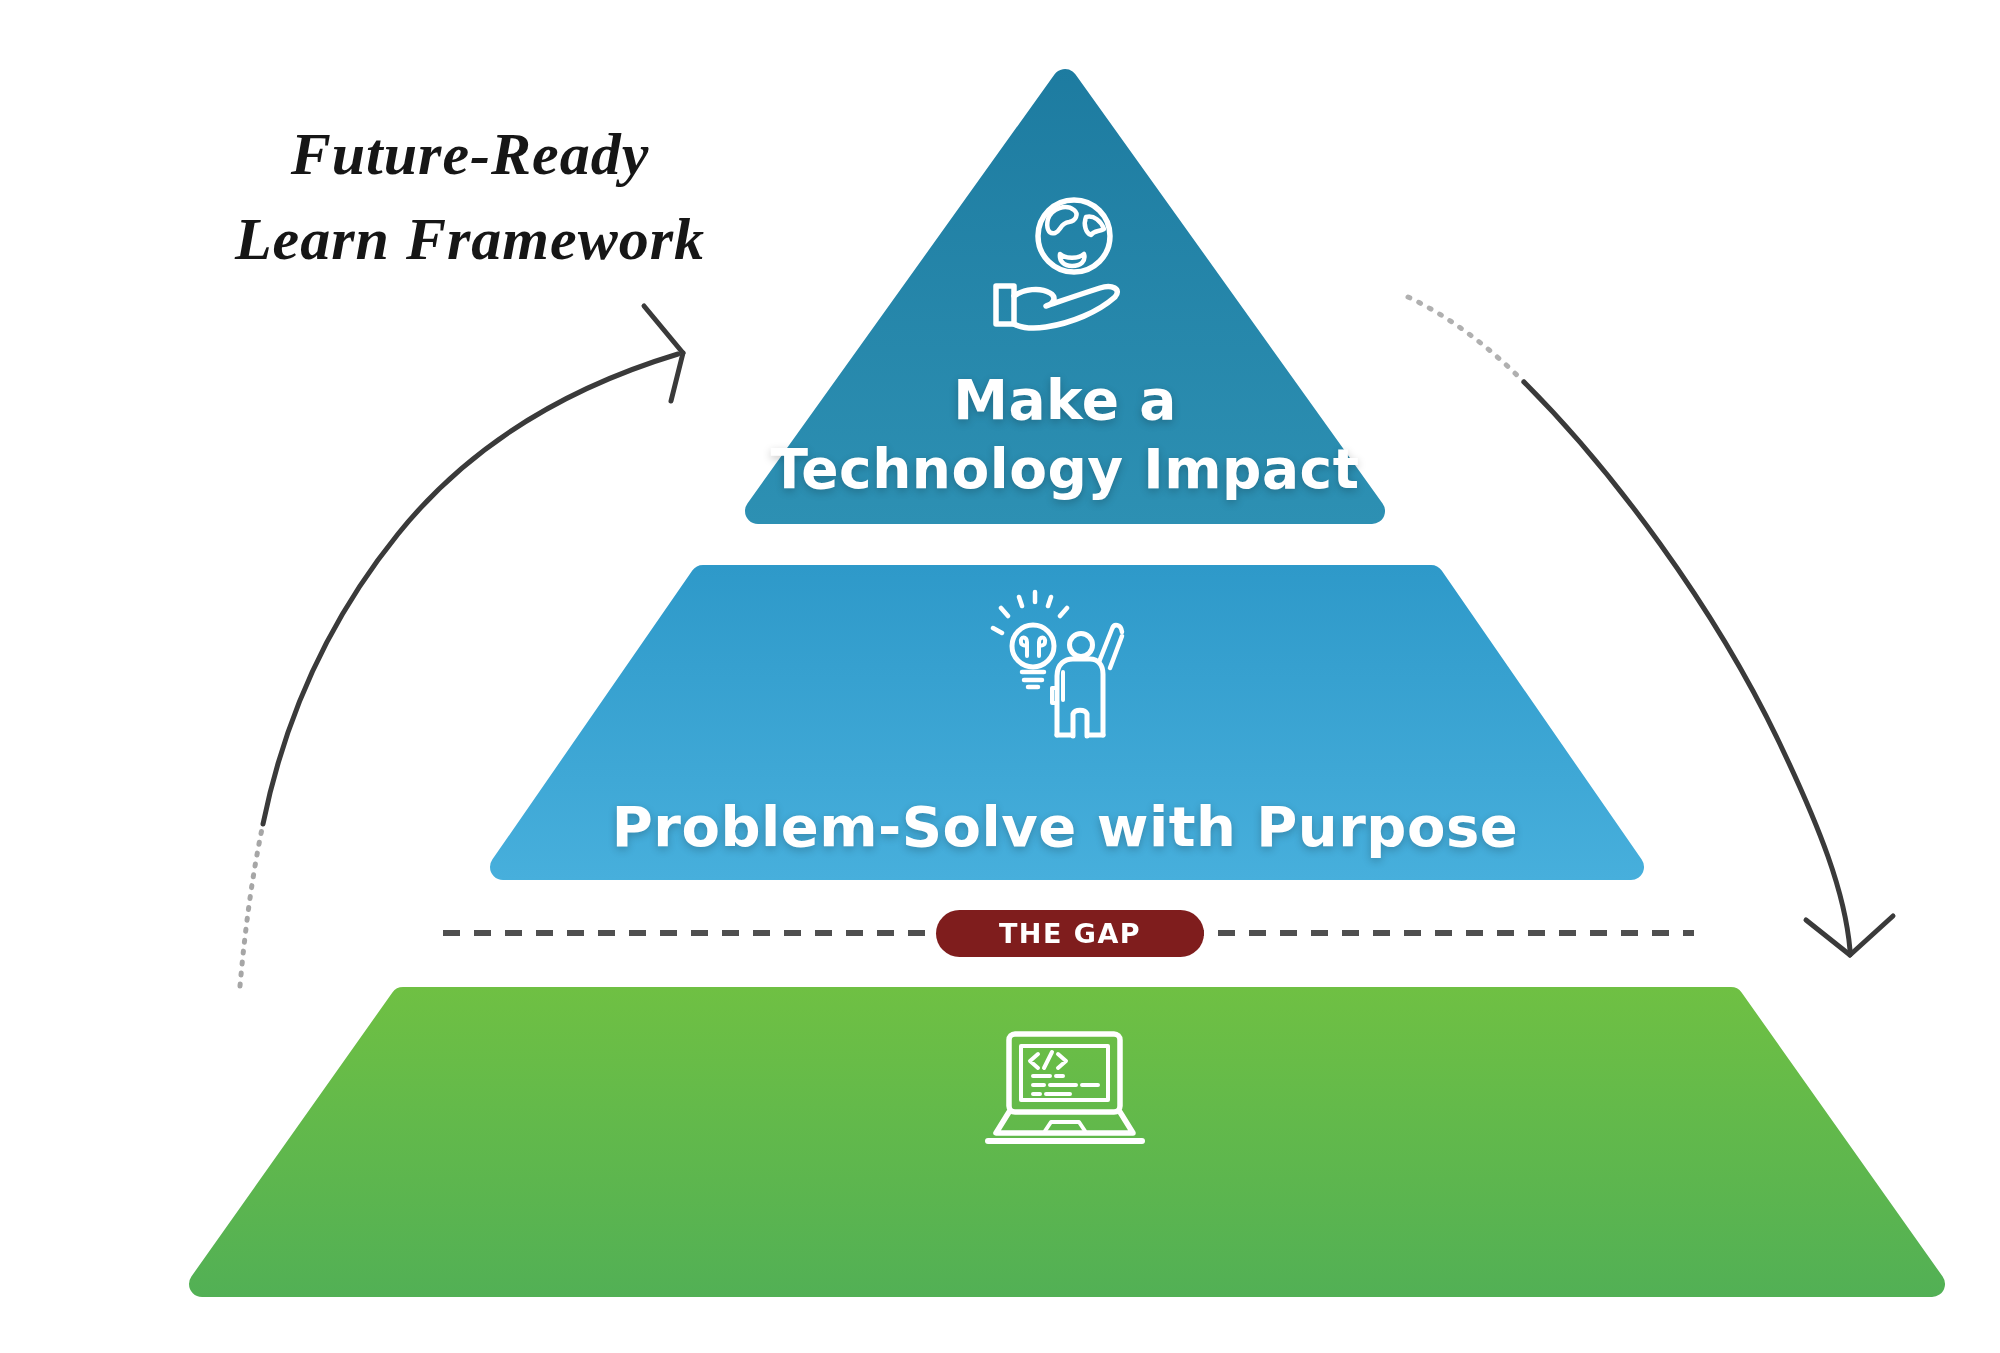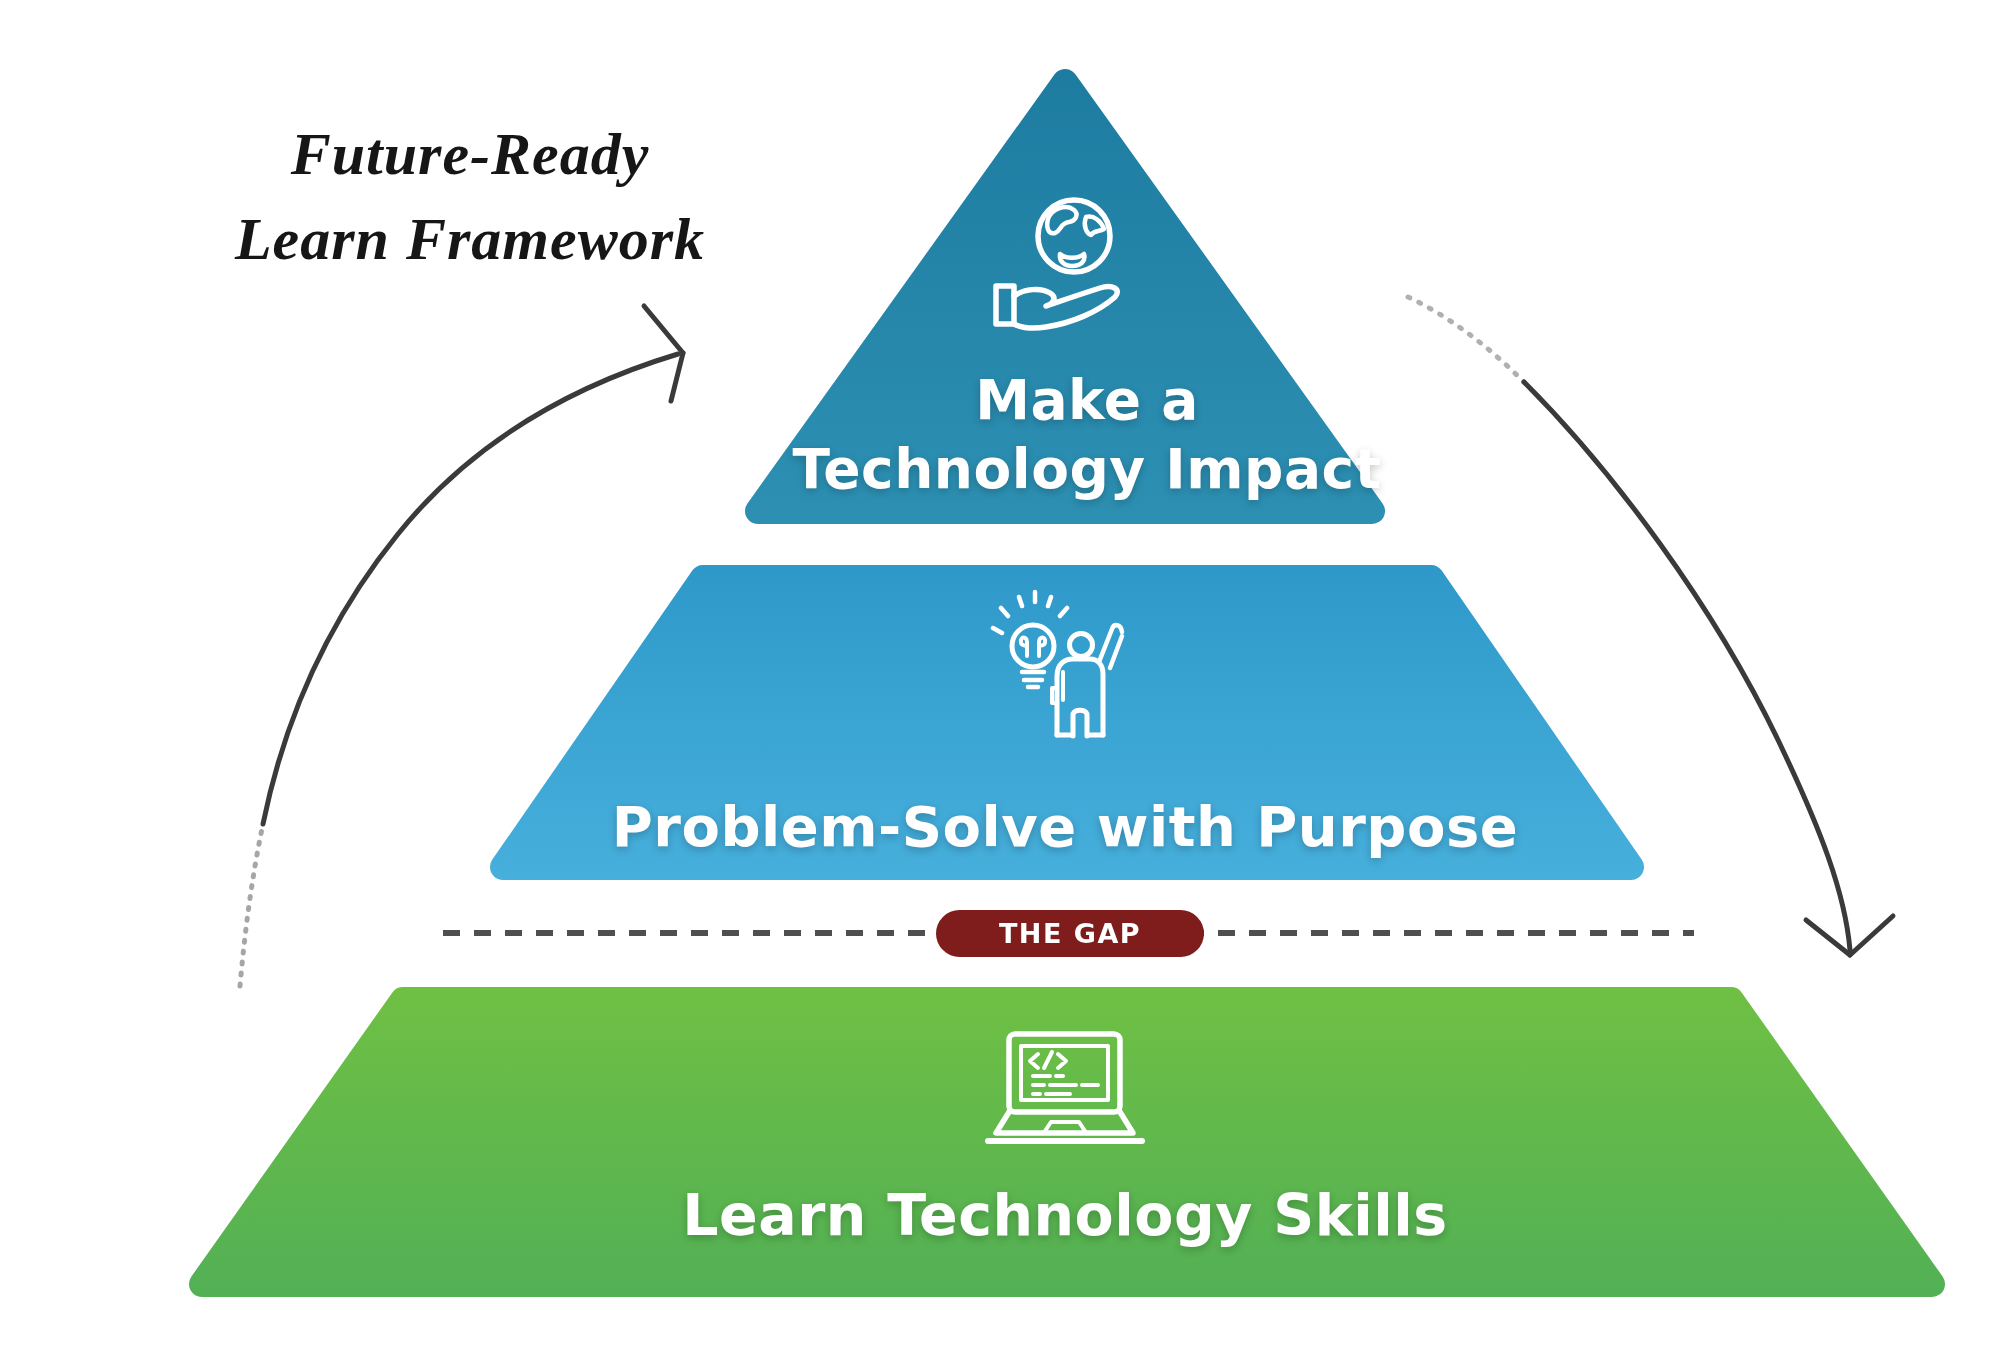--- a/index.html
+++ b/index.html
@@ -24,21 +24,21 @@
     letter-spacing:1px;
     color:#161616;
   }
   .tier-label{
     text-align:center;
     color:#ffffff;
     font-weight:700;
     letter-spacing:.5px;
     text-shadow:0 3px 8px rgba(0,0,0,.22);
   }
-  .tier1-label{left:737px;top:366px;width:700px;font-size:55px;line-height:1.26;}
+  .tier1-label{left:715px;top:366px;width:700px;font-size:55px;line-height:1.26;}
   .tier2-label{left:565px;top:770px;width:1000px;font-size:56px;margin-top:24px;}
   .tier3-label{left:565px;top:1182px;width:1000px;font-size:57px;}
   .gap-pill{
     left:936px;top:910px;width:268px;height:47px;
     background:#7f1d1d;
     border-radius:24px;
     display:flex;align-items:center;justify-content:center;
     color:#ffffff;font-weight:700;font-size:27px;letter-spacing:1.5px;
   }
 </style>
@@ -119,19 +119,18 @@
   <div class="abs title">
     <div>Future-Ready</div>
     <div>Learn Framework</div>
   </div>
 
   <div class="abs tier-label tier1-label">
     <div>Make a</div>
     <div>Technology Impact</div>
   </div>
   <div class="abs tier-label tier2-label">Problem-Solve with Purpose</div>
-  <div class="abs tier-label tier3-label">Learn Technology Skills</div>
 
   <div class="abs gap-pill">
     <span>THE GAP</span>
   </div>
 
 </div>
 
 </body></html>

